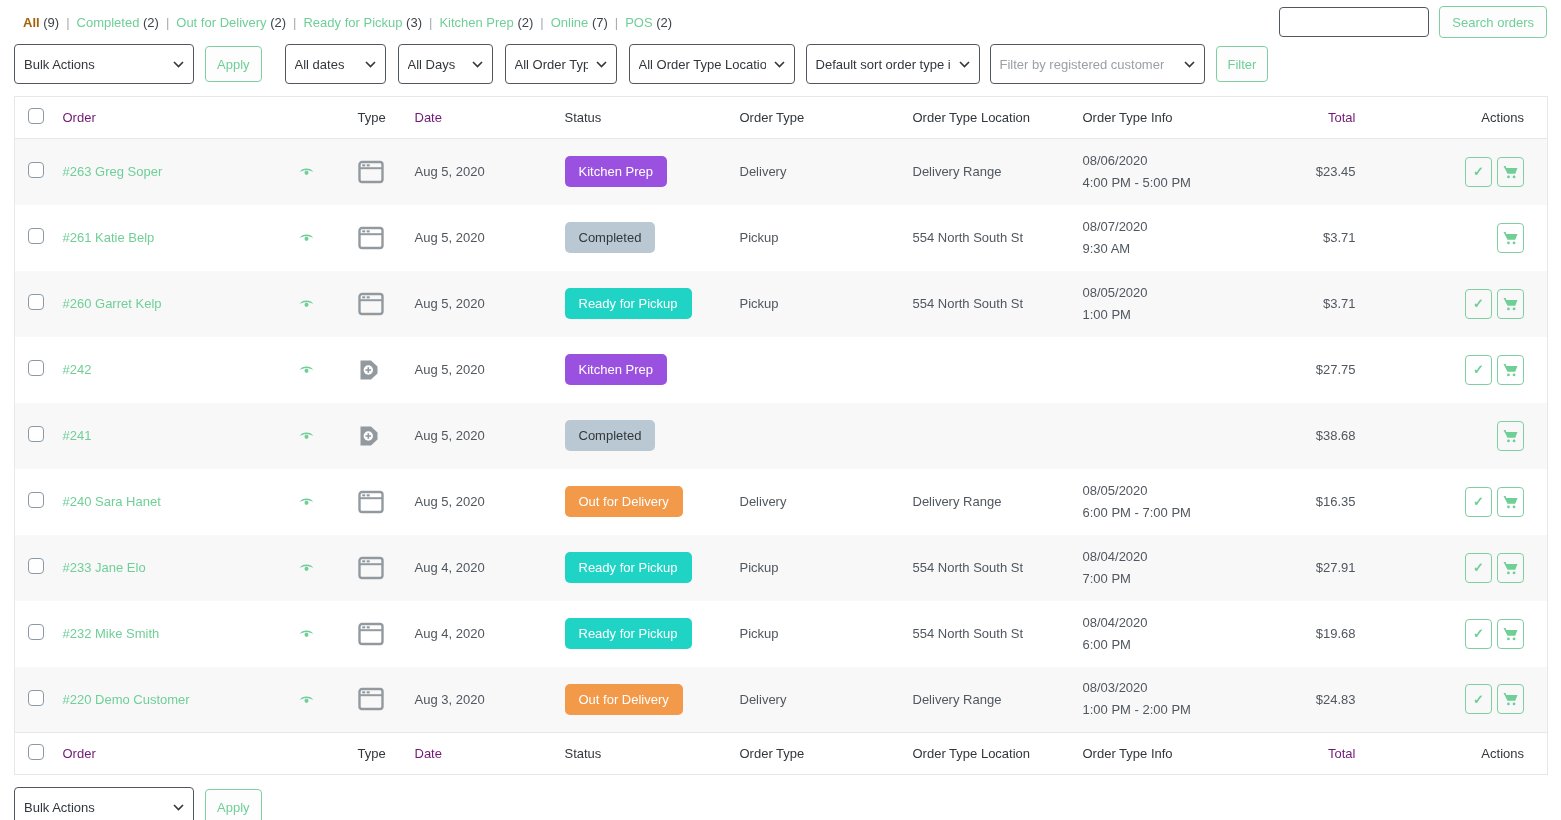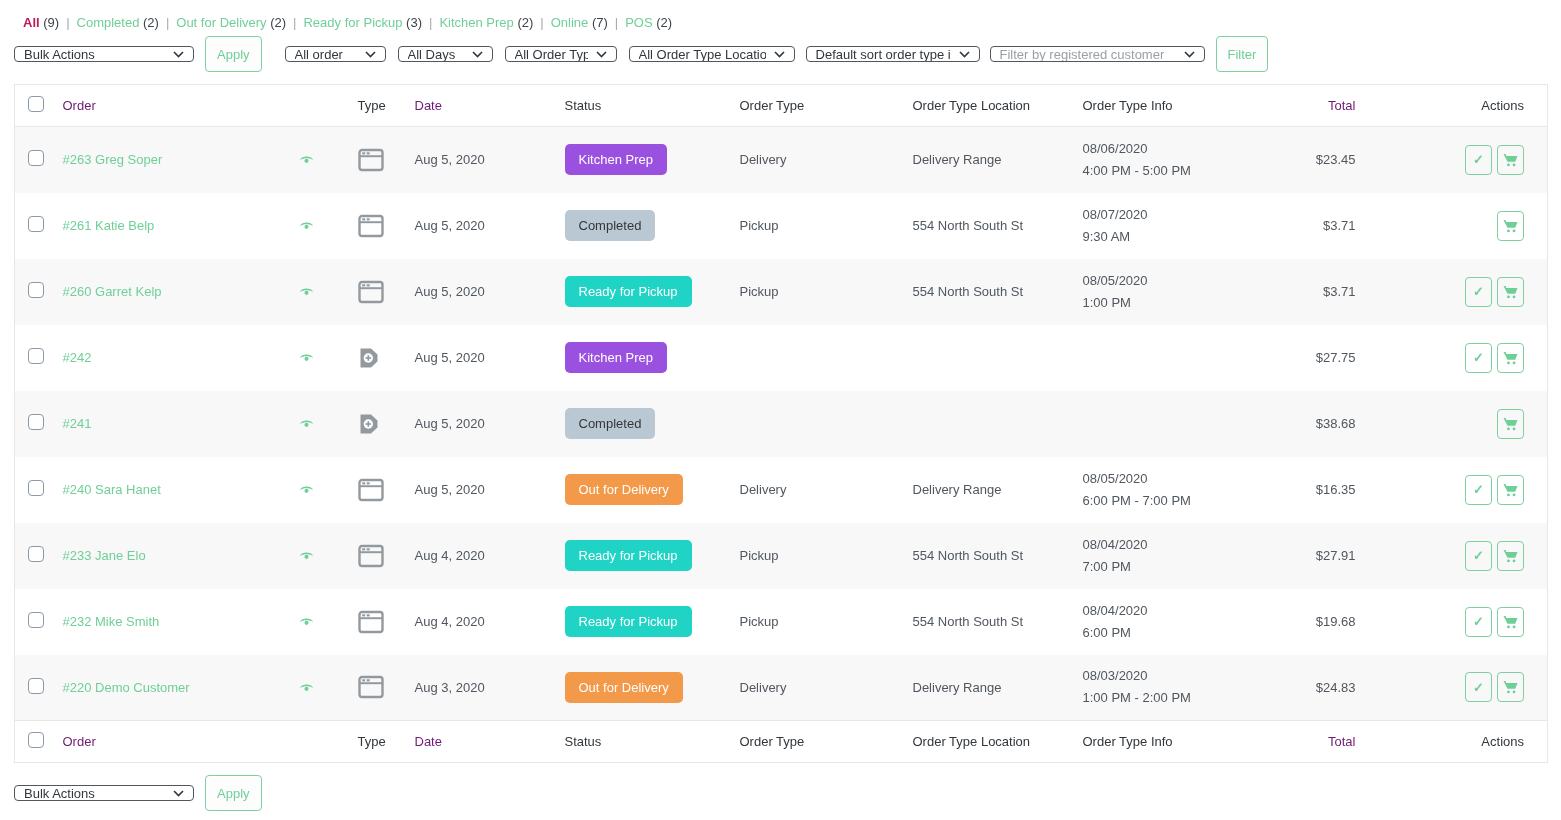--- a/index.html
+++ b/index.html
@@ -5,33 +5,33 @@
   * { box-sizing: border-box; margin: 0; padding: 0; }
   html,body { width: 1561px; height: 820px; background: #fff;
     font-family: "Liberation Sans", sans-serif; font-size: 13px; color: #32373c; }
   .page { padding: 0 14px; }
 
   
   .topbar { display: flex; justify-content: space-between; align-items: flex-start; padding: 6px 0 2px 0; }
   .status-filters { padding: 9px 0 0 9px; font-size: 13px; }
   .status-filters .sf-item { display: inline; }
   .sf-link { color: #6fcf97; text-decoration: none; cursor: pointer; }
-  .sf-link.active { color: #be185d; font-weight: bold; }
+  .sf-link.active { color: #a16207; font-weight: bold; }
   .sf-count { color: #3c434a; }
   .sf-sep { color: #a7aaad; margin: 0 7px; }
   .search-area { display: flex; align-items: center; gap: 10px; }
   .search-input { width: 150px; height: 30px; border: 1px solid #50575e; border-radius: 4px;
     padding: 0 8px; font-size: 13px; font-family: inherit; background: #fff; }
   .btn-green { height: 32px; border: 1px solid #7fd0a0; border-radius: 4px; background: #fdfdfd;
     color: #6fcf97; font-size: 13px; font-family: inherit; padding: 0 12px; cursor: pointer; }
 
   
   .toolbar { display: flex; align-items: center; margin: 4px 0 12px 0; }
   .sel { display: inline-flex; align-items: center; justify-content: space-between;
-    height: 16px; border: 1px solid #50575e; border-radius: 4px; background: #fff;
+    height: 40px; border: 1px solid #50575e; border-radius: 4px; background: #fff;
     padding: 0 9px; color: #32373c; cursor: pointer; white-space: nowrap; overflow: hidden; }
   .sel .sel-label { overflow: hidden; text-overflow: clip; white-space: nowrap; }
   .sel .chev { margin-left: 8px; flex: 0 0 auto; display: inline-flex; }
   .sel.placeholder .sel-label { color: #9aa0a6; }
   .btn-small { height: 36px; border: 1px solid #7fd0a0; border-radius: 4px; background: #fdfdfd;
     color: #6fcf97; font-size: 13px; font-family: inherit; padding: 0 11px; cursor: pointer; }
   .w-bulk { width: 180px; } .w-dates { width: 101px; margin-left: 23px; }
   .w-days { width: 95px; margin-left: 12px; } .w-otypes { width: 112px; margin-left: 12px; }
   .w-otl { width: 166px; margin-left: 12px; } .w-sort { width: 174px; margin-left: 11px; }
   .w-cust { width: 215px; margin-left: 10px; text-align: center; }
@@ -73,34 +73,38 @@
   
   .bottom-toolbar { display: flex; align-items: center; margin-top: 12px; }
 </style>
 </head>
 <body>
 
 <div class="page">
 
   <div class="topbar">
     <div class="status-filters" id="status-filters"><span class="sf-item"><a class="sf-link active">All</a><span class="sf-count"> (9)</span></span><span class="sf-sep">|</span><span class="sf-item"><a class="sf-link">Completed</a><span class="sf-count"> (2)</span></span><span class="sf-sep">|</span><span class="sf-item"><a class="sf-link">Out for Delivery</a><span class="sf-count"> (2)</span></span><span class="sf-sep">|</span><span class="sf-item"><a class="sf-link">Ready for Pickup</a><span class="sf-count"> (3)</span></span><span class="sf-sep">|</span><span class="sf-item"><a class="sf-link">Kitchen Prep</a><span class="sf-count"> (2)</span></span><span class="sf-sep">|</span><span class="sf-item"><a class="sf-link">Online</a><span class="sf-count"> (7)</span></span><span class="sf-sep">|</span><span class="sf-item"><a class="sf-link">POS</a><span class="sf-count"> (2)</span></span></div>
+    <div class="search-area">
+      <input class="search-input" type="text" placeholder="" style="">
+      <button class="btn-green">Search orders</button>
+    </div>
   </div>
 
   <div class="toolbar">
     <div class="sel w-bulk">
       <span class="sel-label">Bulk Actions</span>
       <span class="chev">
           <svg width="11" height="7" viewBox="0 0 11 7">
             <path d="M1 1 L5.5 5.5 L10 1" stroke="#32373c" stroke-width="1.6" fill="none"></path>
           </svg>
         </span>
     </div>
     <button class="btn-small ml10">Apply</button>
     <div class="sel w-dates">
-      <span class="sel-label">All order</span>
+      <span class="sel-label">All dates</span>
       <span class="chev">
           <svg width="11" height="7" viewBox="0 0 11 7">
             <path d="M1 1 L5.5 5.5 L10 1" stroke="#32373c" stroke-width="1.6" fill="none"></path>
           </svg>
         </span>
     </div>
     <div class="sel w-days">
       <span class="sel-label">All Days</span>
       <span class="chev">
           <svg width="11" height="7" viewBox="0 0 11 7">

